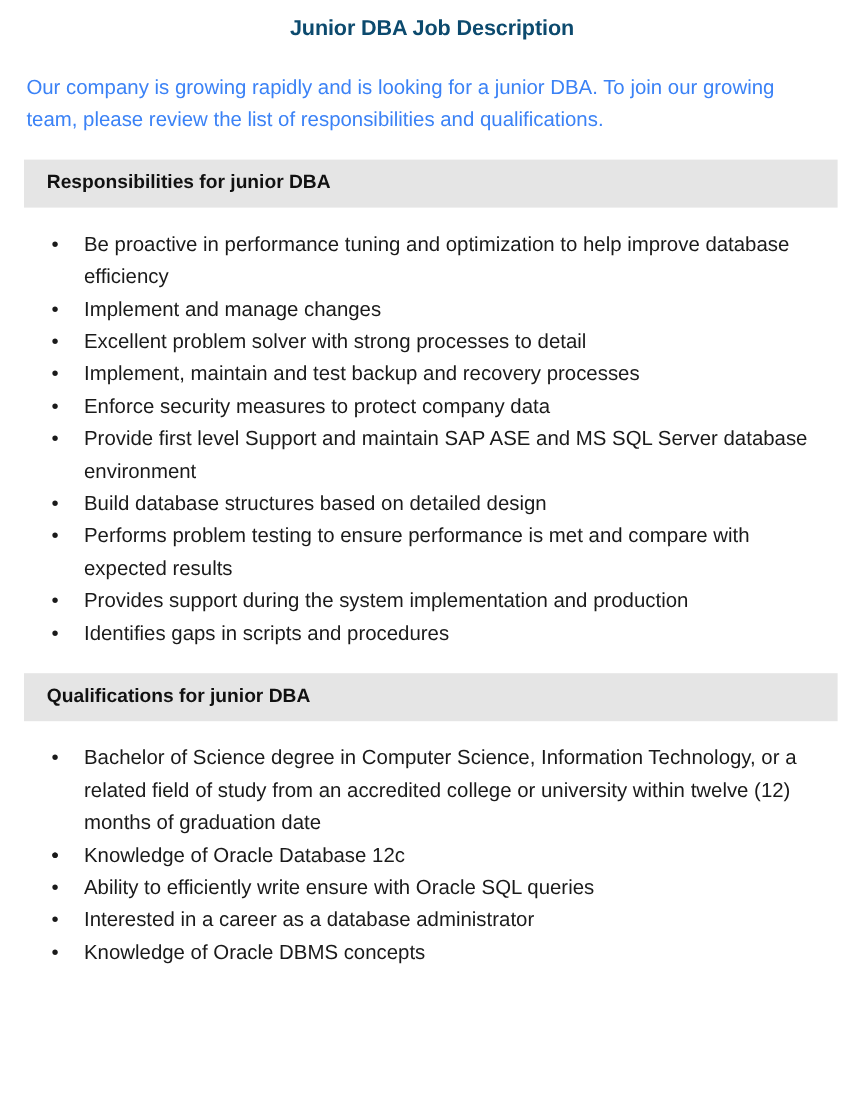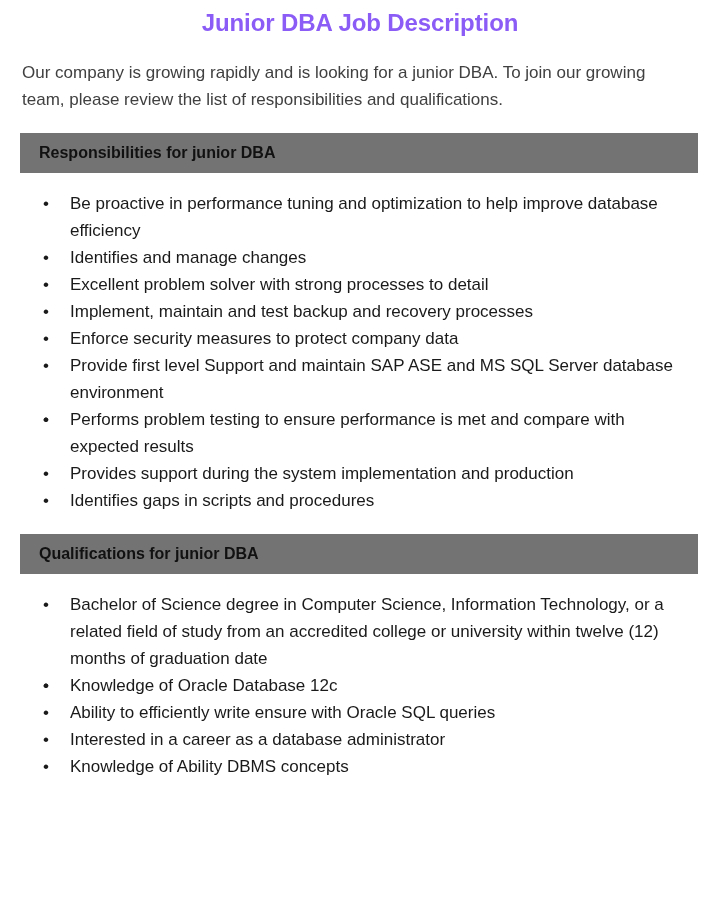--- a/index.html
+++ b/index.html
@@ -21,45 +21,45 @@
     position: relative;
     width: 720px;
     height: 922px;
     box-sizing: border-box;
   }
 
   
   .doc-title {
     margin: 0;
     padding: 6px 20px 0 20px;
-    font-size: 24px;
+    font-size: 18px;
     font-weight: bold;
     line-height: 34px;
     text-align: center;
     letter-spacing: -0.1px;
-    color: #8b5cf6;
+    color: #0c4a6e;
   }
 
   
   .intro {
     margin: 19px 0 0 0;
     padding: 0 30px 0 22px;
     font-size: 17px;
     line-height: 27px;
-    color: #404040;
+    color: #3b82f6;
   }
 
   
   .section {
     margin: 0;
     padding: 0;
   }
   .section-header {
     margin: 20px 22px 0 20px;
-    background: #737373;
+    background: #e5e5e5;
     height: 40px;
     display: flex;
     align-items: center;
     padding: 0 0 0 19px;
     box-sizing: border-box;
   }
   .section-header-label {
     font-size: 16px;
     font-weight: bold;
     line-height: 20px;
@@ -112,40 +112,41 @@
     <div class="section-header">
       <span class="section-header-label">Responsibilities for junior DBA</span>
     </div>
     <ul class="bullet-list" id="responsibilities-list">
         <li class="bullet-item">
           <span class="bullet-marker">•</span>
           <span class="bullet-text">Be proactive in performance tuning and optimization to help improve database efficiency</span>
         </li>
         <li class="bullet-item">
           <span class="bullet-marker">•</span>
-          <span class="bullet-text">Identifies and manage changes</span>
+          <span class="bullet-text">Implement and manage changes</span>
         </li>
         <li class="bullet-item">
           <span class="bullet-marker">•</span>
           <span class="bullet-text">Excellent problem solver with strong processes to detail</span>
         </li>
         <li class="bullet-item">
           <span class="bullet-marker">•</span>
           <span class="bullet-text">Implement, maintain and test backup and recovery processes</span>
         </li>
         <li class="bullet-item">
           <span class="bullet-marker">•</span>
           <span class="bullet-text">Enforce security measures to protect company data</span>
         </li>
         <li class="bullet-item">
           <span class="bullet-marker">•</span>
           <span class="bullet-text">Provide first level Support and maintain SAP ASE and MS SQL Server database environment</span>
         </li>
         <li class="bullet-item">
           <span class="bullet-marker">•</span>
+          <span class="bullet-text">Build database structures based on detailed design</span>
         </li>
         <li class="bullet-item">
           <span class="bullet-marker">•</span>
           <span class="bullet-text">Performs problem testing to ensure performance is met and compare with expected results</span>
         </li>
         <li class="bullet-item">
           <span class="bullet-marker">•</span>
           <span class="bullet-text">Provides support during the system implementation and production</span>
         </li>
         <li class="bullet-item">
@@ -174,18 +175,18 @@
         <li class="bullet-item">
           <span class="bullet-marker">•</span>
           <span class="bullet-text">Ability to efficiently write ensure with Oracle SQL queries</span>
         </li>
         <li class="bullet-item">
           <span class="bullet-marker">•</span>
           <span class="bullet-text">Interested in a career as a database administrator</span>
         </li>
         <li class="bullet-item">
           <span class="bullet-marker">•</span>
-          <span class="bullet-text">Knowledge of Ability DBMS concepts</span>
+          <span class="bullet-text">Knowledge of Oracle DBMS concepts</span>
         </li>
       </ul>
   </div>
 
 </div>
 
 </body></html>

